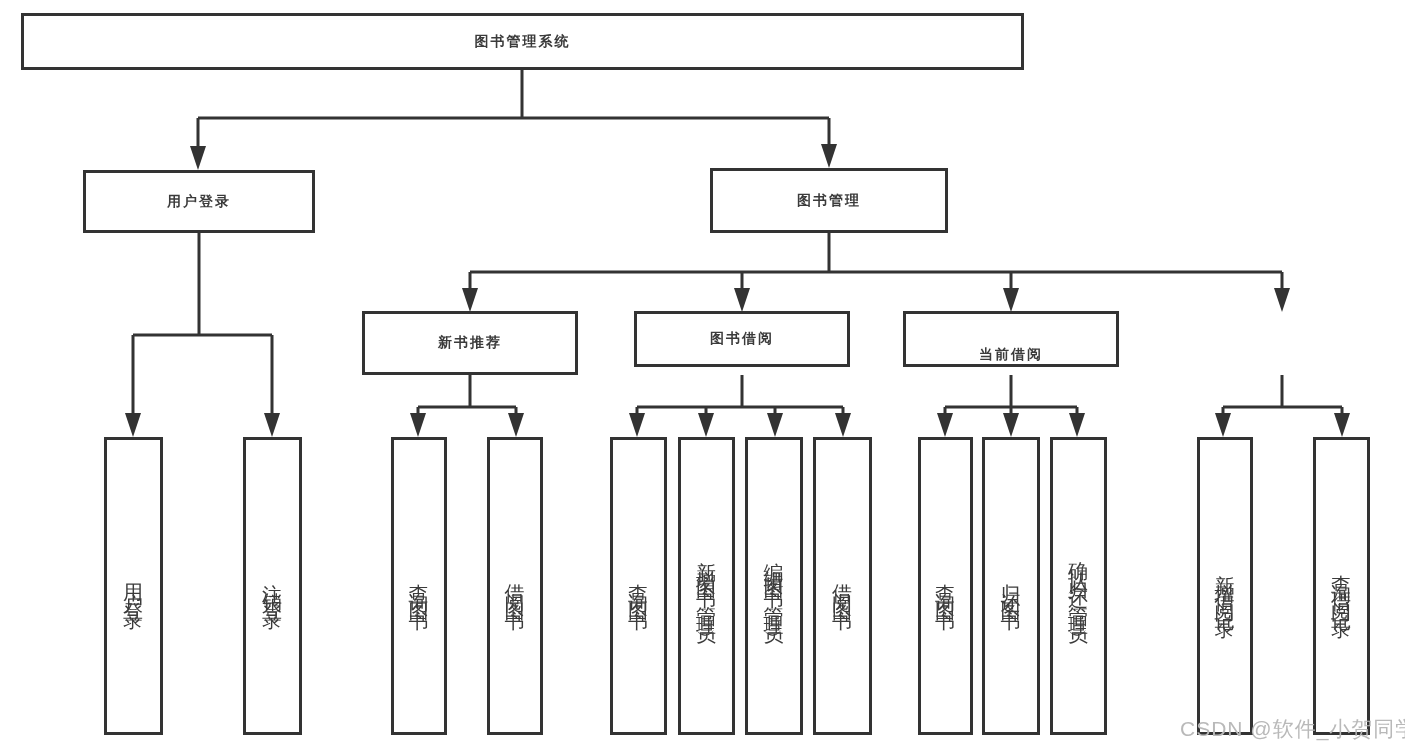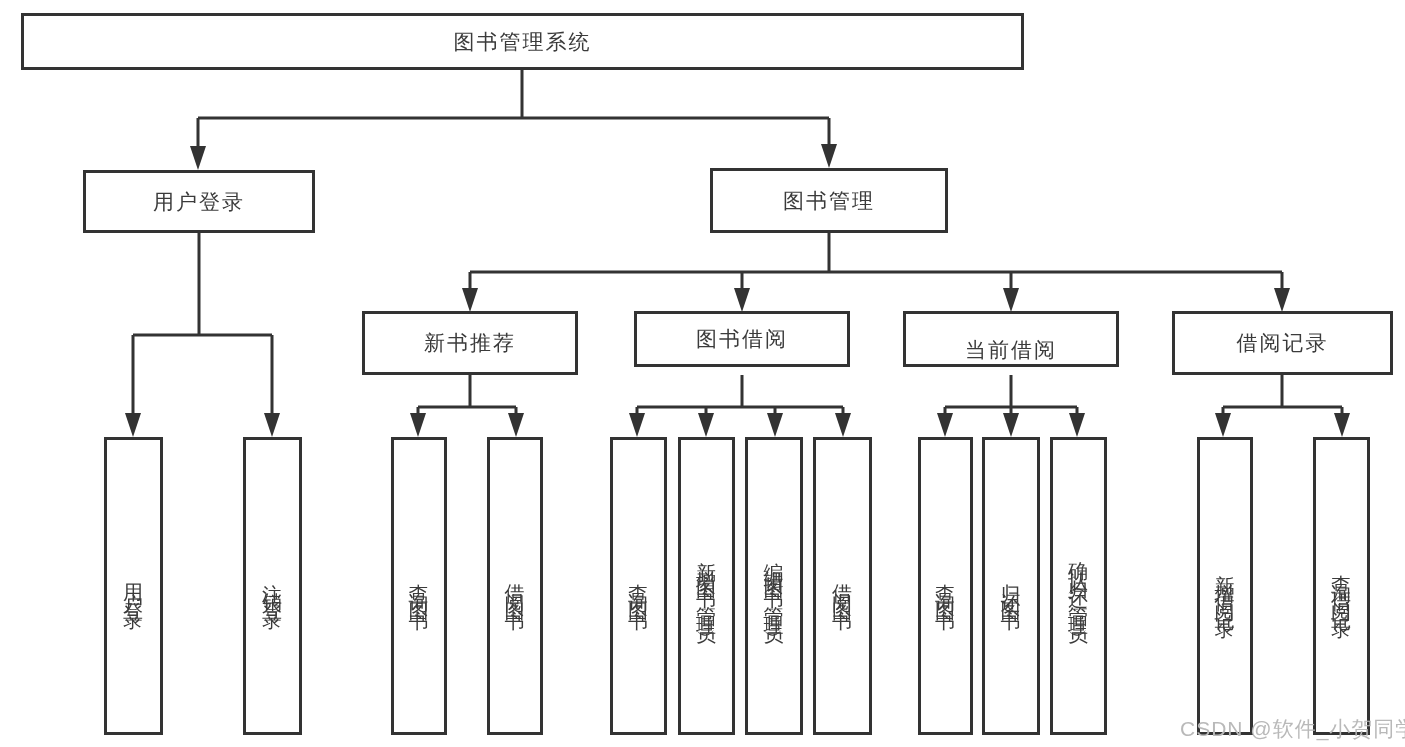--- a/index.html
+++ b/index.html
@@ -21,21 +21,21 @@
   .wires path{stroke:var(--line);stroke-width:3;fill:none;}
   .wires polygon{fill:var(--line);stroke:none;}
   .box{
     position:absolute;
     box-sizing:border-box;
     border:3px solid var(--border);
     background:#ffffff;
     display:flex;align-items:center;justify-content:center;
     color:var(--text);
   }
-  .h{font-size:21px;letter-spacing:2px;white-space:nowrap;}
+  .h{font-size:14px;letter-spacing:2px;white-space:nowrap;font-weight:bold;}
   .v span{
     writing-mode:vertical-rl;
     text-orientation:mixed;
     font-size:20px;
     letter-spacing:9px;
     line-height:1;
     white-space:nowrap;
   }
   .watermark{
     position:absolute;
@@ -100,23 +100,20 @@
 
   <div class="box h" style="left:362px;top:311px;width:216px;height:64px;">
     <span>新书推荐</span>
   </div>
   <div class="box h" style="left:634px;top:311px;width:216px;height:56px;">
     <span>图书借阅</span>
   </div>
   <div class="box h" style="left:903px;top:311px;width:216px;height:56px;align-items:flex-end;">
     <span>当前借阅</span>
   </div>
-  <div class="box h" style="left:1172px;top:311px;width:221px;height:64px;">
-    <span>借阅记录</span>
-  </div>
 
   <div class="box v" style="left:104px;top:437px;width:59px;height:298px;">
     <span>用户登录</span>
   </div>
   <div class="box v" style="left:243px;top:437px;width:59px;height:298px;">
     <span>注销登录</span>
   </div>
 
   <div class="box v" style="left:391px;top:437px;width:56px;height:298px;">
     <span>查询图书</span>

